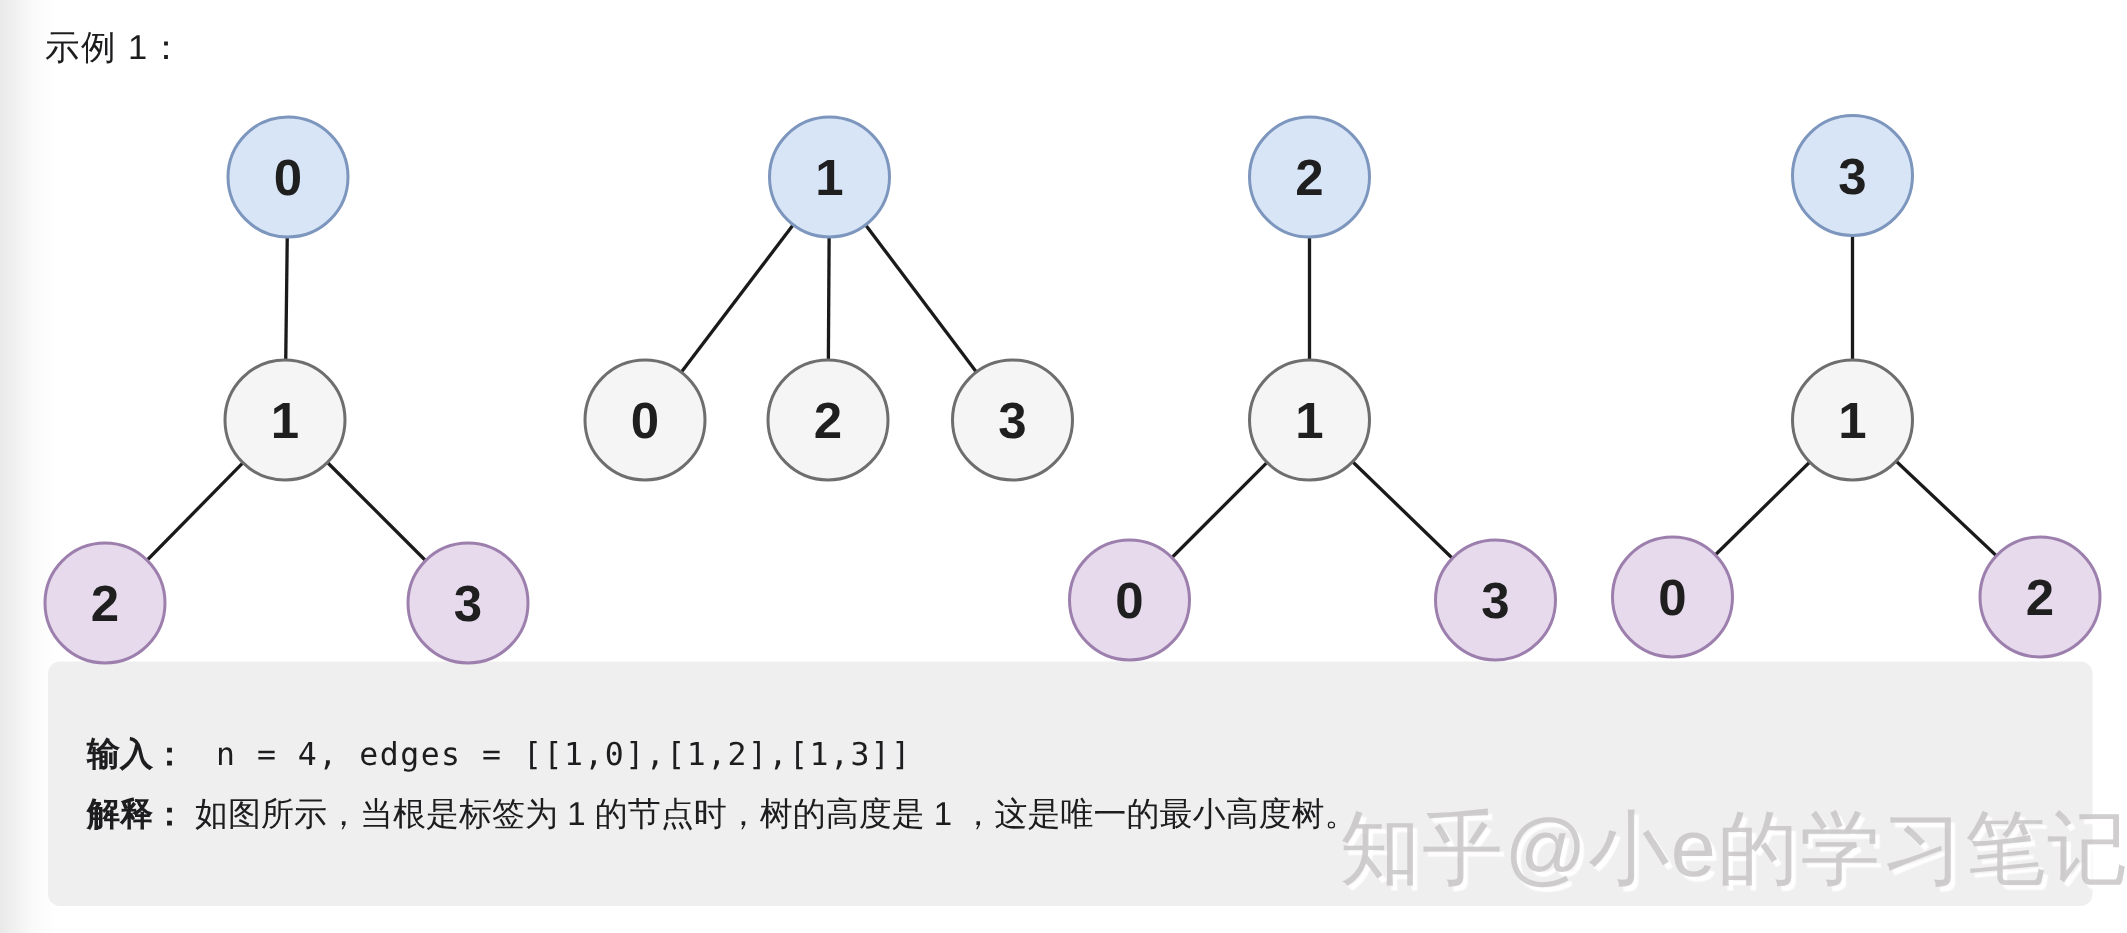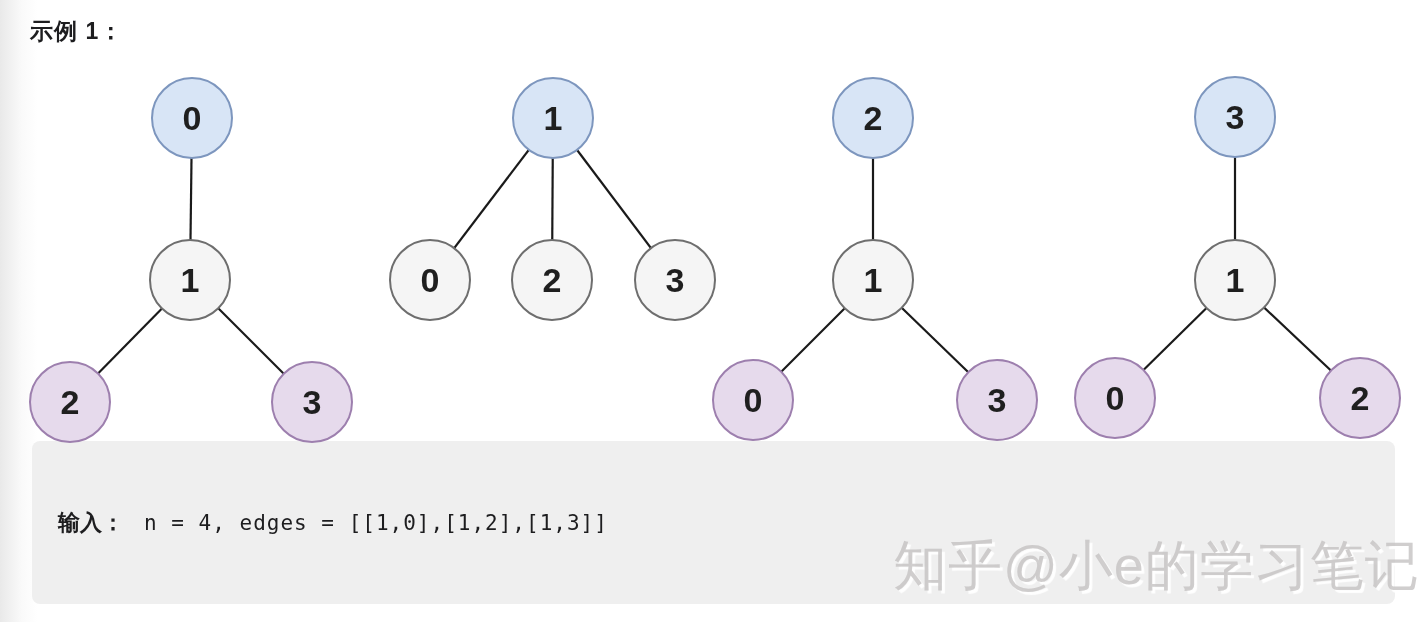--- a/index.html
+++ b/index.html
@@ -3,21 +3,21 @@
 <meta charset="utf-8">
 <style>
   html,body { margin:0; padding:0; }
   body { font-family:"Liberation Sans","DejaVu Sans",sans-serif; background:#fff; }
   .page {
     position:relative; width:1418px; height:622px; overflow:hidden;
     background:linear-gradient(90deg,#e9e9e9 0px,#fafafa 22px,#ffffff 38px);
   }
   .page-title {
     position:absolute; left:30px; top:16px;
-    font-size:23px; font-weight:bold; color:#1d1d1f; letter-spacing:1px;
+    font-size:23px; font-weight:normal; color:#1d1d1f; letter-spacing:1px;
   }
   .diagram-svg { position:absolute; left:0; top:0; z-index:2; }
   .edge { stroke:#1a1a1a; stroke-width:2.2; }
   .node-circle { stroke-width:2; }
   .node-root { fill:#d8e5f6; stroke:#7d96be; }
   .node-mid  { fill:#f5f5f5; stroke:#6e6e6e; }
   .node-leaf { fill:#e6daec; stroke:#9d7fae; }
   .node-label {
     font-family:"Liberation Sans","DejaVu Sans",sans-serif;
     font-size:34px; font-weight:bold; fill:#1f1f1f; text-anchor:middle;
@@ -106,17 +106,21 @@
       <text class="node-label" x="1115" y="410">0</text>
       <text class="node-label" x="1360" y="410">2</text>
     </g>
   </svg>
 
   <div class="io-box">
     <div class="io-row">
       <span class="io-label">输入：</span>
       <span class="io-value">n = 4, edges = [[1,0],[1,2],[1,3]]</span>
     </div>
+    <div class="io-row">
+      <span class="io-label">解释：</span>
+      <span class="io-text">如图所示，当根是标签为 1 的节点时，树的高度是 1 ，这是唯一的最小高度树。</span>
+    </div>
   </div>
 
   <div class="watermark">知乎@小e的学习笔记</div>
 
 </div>
 
 </body></html>

